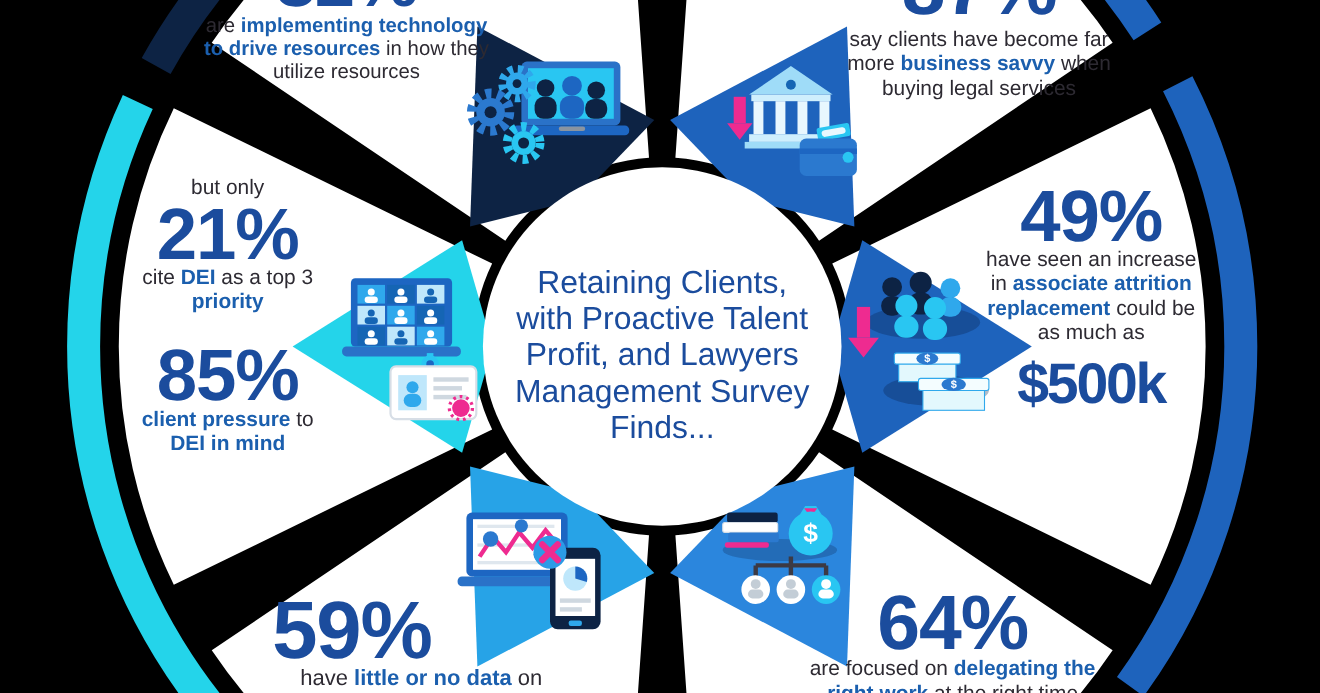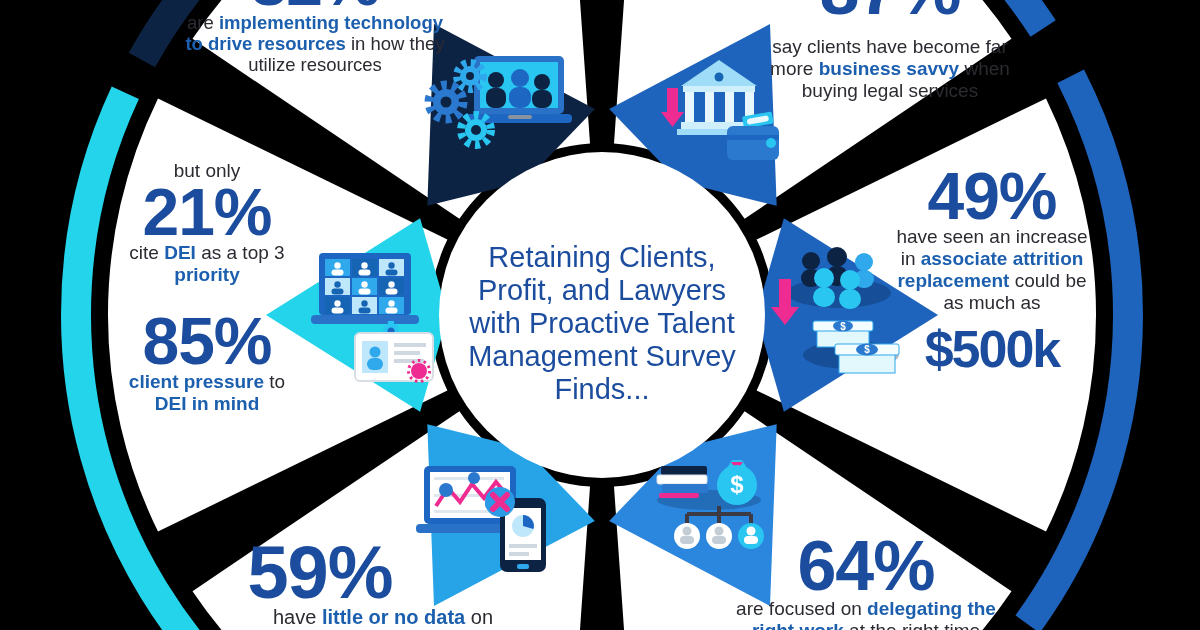--- a/index.html
+++ b/index.html
@@ -201,38 +201,38 @@
         <rect x="27" y="36" width="26" height="4" fill="#cfd8e0"></rect>
         <rect x="27" y="44" width="30" height="4" fill="#cfd8e0"></rect>
         <circle cx="52" cy="56" r="10.5" fill="none" stroke="#ee2b90" stroke-width="3" stroke-dasharray="2.5 3.5"></circle>
         <circle cx="52" cy="56" r="8" fill="#ee2b90"></circle>
       </g>
     </g>
   </svg>
 
   <div class="center-title">
     <div>Retaining Clients,</div>
+    <div>with Proactive Talent</div>
     <div>Profit, and Lawyers</div>
-    <div>with Proactive Talent</div>
     <div>Management Survey</div>
     <div>Finds...</div>
   </div>
 
   <div class="tb" style="left:315px;top:0;">
     <div class="num num-abs" style="font-size:66px;line-height:60px;top:-48px;">82%</div>
     <div style="padding-top:12px;">
       <div class="bl sm"><span>are </span><span class="em">implementing technology</span></div>
       <div class="bl sm"><span class="em">to drive resources</span><span> in how they</span></div>
       <div class="bl sm"><span>utilize resources</span></div>
     </div>
   </div>
 
   <div class="tb" style="left:890px;top:0;">
     <div class="num num-abs" style="font-size:72px;line-height:66px;top:-44px;">87%</div>
-    <div style="padding-top:36px;">
+    <div style="padding-top:26px;">
       <div class="bl"><span>say clients have become far</span></div>
       <div class="bl"><span>more </span><span class="em">business savvy</span><span> when</span></div>
       <div class="bl"><span>buying legal services</span></div>
     </div>
   </div>
 
   <div class="tb" style="left:207px;top:160px;">
     <div class="bl"><span>but only</span></div>
     <div class="num" style="font-size:66px;line-height:60px;">21%</div>
     <div class="bl"><span>cite </span><span class="em">DEI</span><span> as a top 3</span></div>

